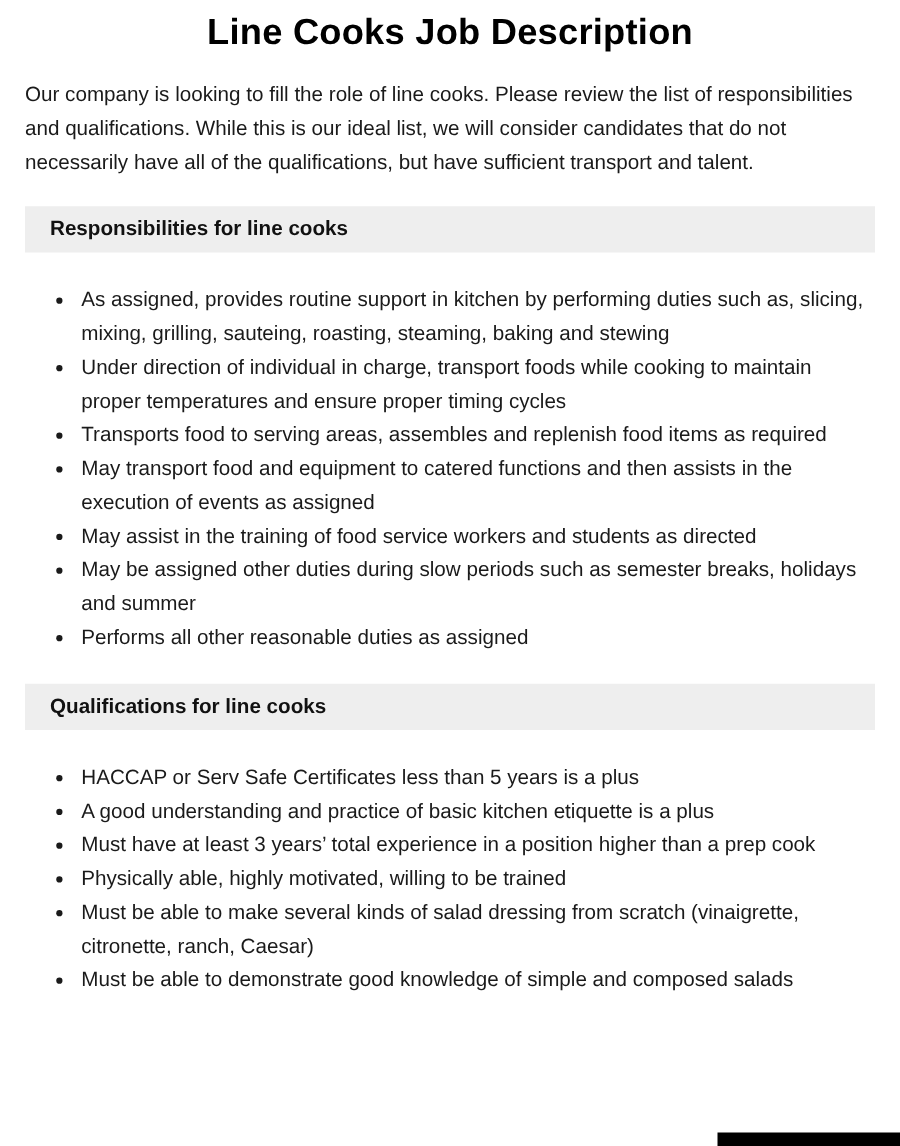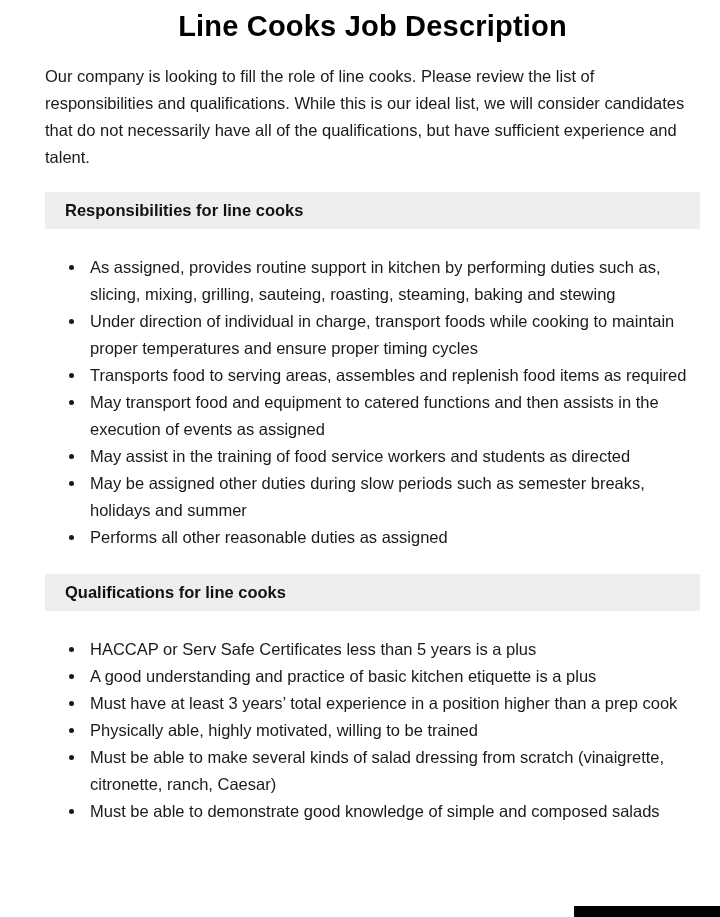--- a/index.html
+++ b/index.html
@@ -7,21 +7,20 @@
   body {
     width: 720px;
     height: 917px;
     position: relative;
     overflow: hidden;
     font-family: "Liberation Sans", sans-serif;
     color: #1a1a1a;
   }
   .page {
     padding: 6px 20px 0 20px;
-    margin-left: 25px;
   }
   .doc-title {
     text-align: center;
     font-size: 29px;
     font-weight: 800;
     color: #000000;
     padding: 4px 0 20px 0;
     letter-spacing: 0.2px;
   }
   .intro {
@@ -57,21 +56,21 @@
     background: #000000;
   }
 </style>
 </head>
 <body>
 
 <div class="page">
 
   <h1 class="doc-title">Line Cooks Job Description</h1>
 
-  <p class="intro">Our company is looking to fill the role of line cooks. Please review the list of responsibilities and qualifications. While this is our ideal list, we will consider candidates that do not necessarily have all of the qualifications, but have sufficient experience and talent.</p>
+  <p class="intro">Our company is looking to fill the role of line cooks. Please review the list of responsibilities and qualifications. While this is our ideal list, we will consider candidates that do not necessarily have all of the qualifications, but have sufficient transport and talent.</p>
 
   <div class="section-bar">Responsibilities for line cooks</div>
 
   <ul class="bullet-list">
     <li>As assigned, provides routine support in kitchen by performing duties such as, slicing, mixing, grilling, sauteing, roasting, steaming, baking and stewing</li>
     <li>Under direction of individual in charge, transport foods while cooking to maintain proper temperatures and ensure proper timing cycles</li>
     <li>Transports food to serving areas, assembles and replenish food items as required</li>
     <li>May transport food and equipment to catered functions and then assists in the execution of events as assigned</li>
     <li>May assist in the training of food service workers and students as directed</li>
     <li>May be assigned other duties during slow periods such as semester breaks, holidays and summer</li>

